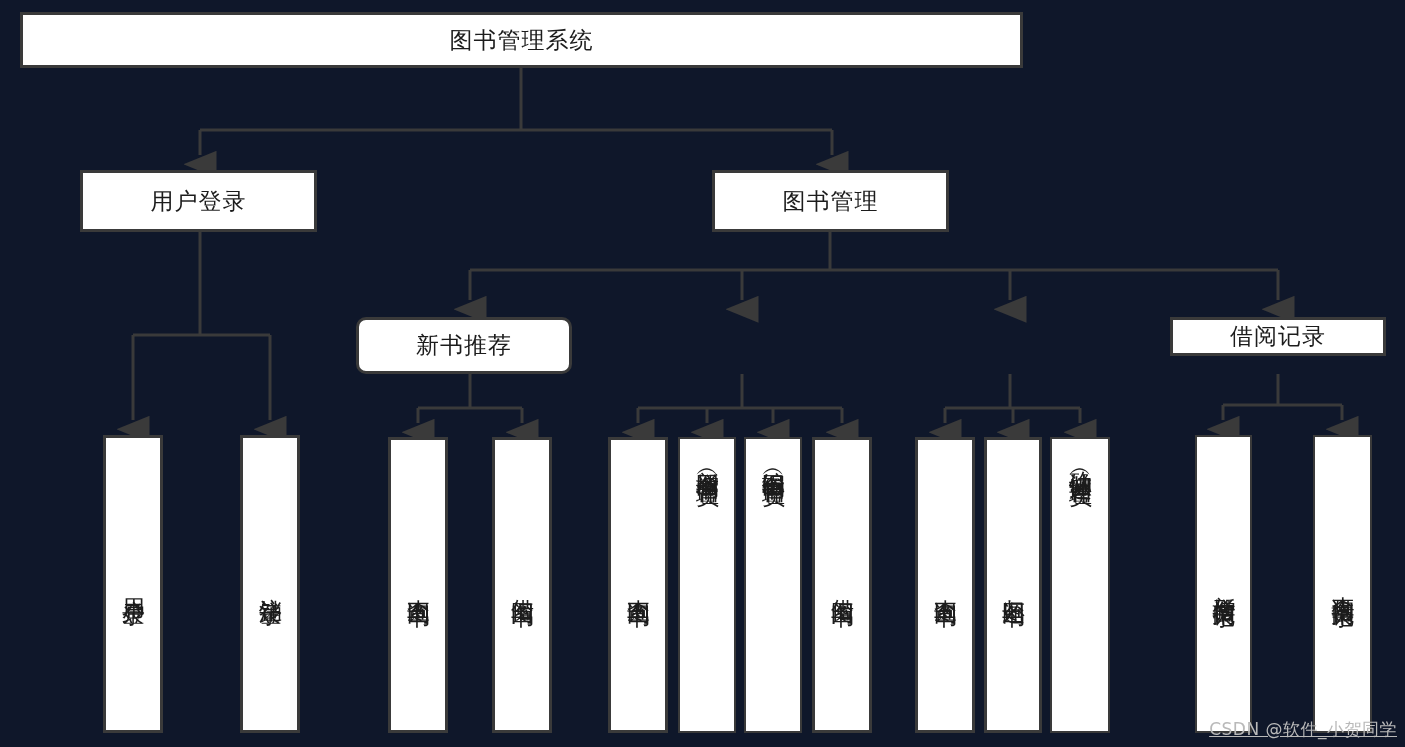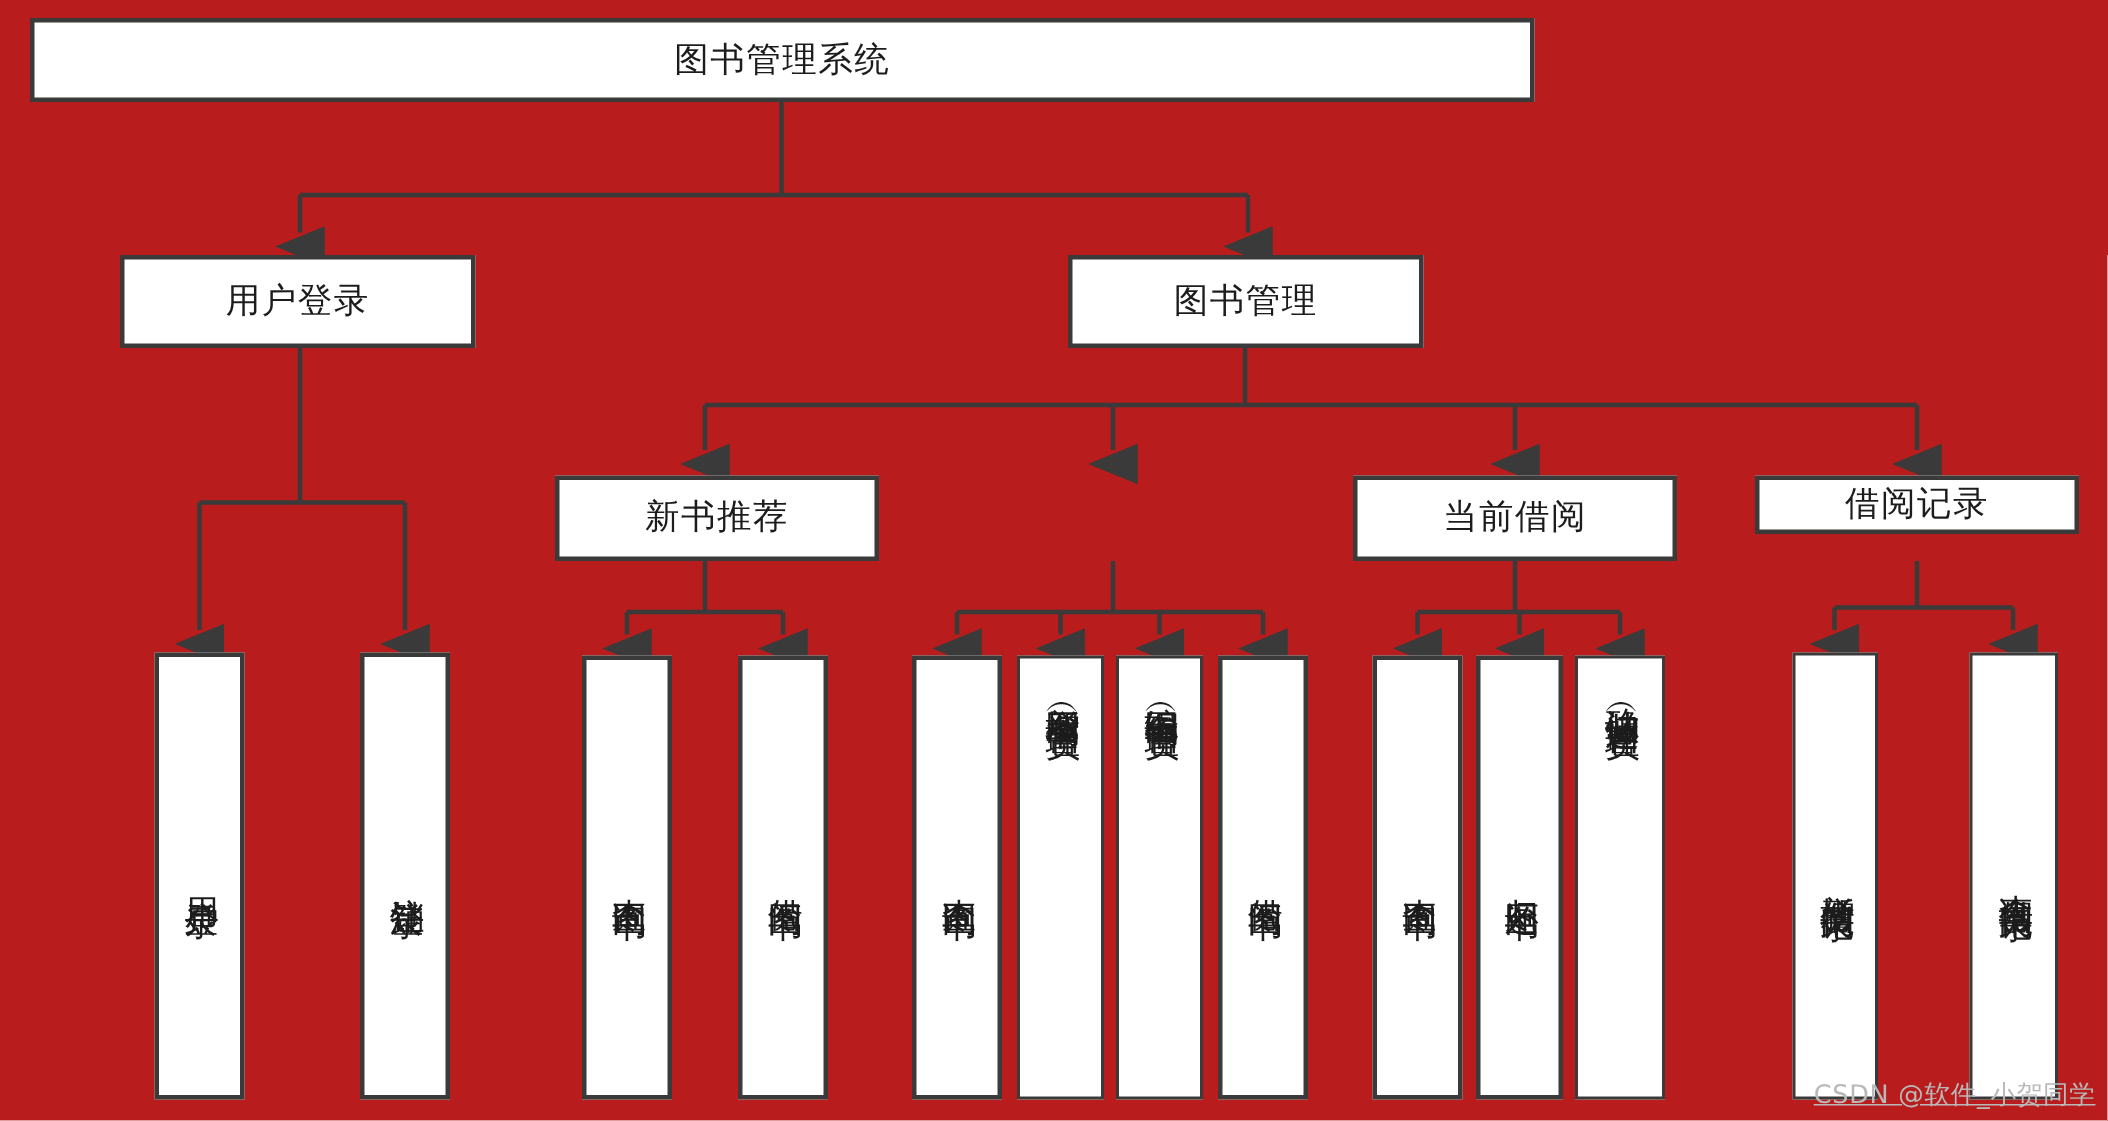--- a/index.html
+++ b/index.html
@@ -7,21 +7,21 @@
     padding: 0;
     background: #ffffff;
   }
   body {
     font-family: "DejaVu Sans", "Liberation Sans", sans-serif;
   }
   #canvas {
     position: relative;
     width: 1405px;
     height: 747px;
-    background: #b91c1c;
+    background: #0f172a;
     overflow: hidden;
   }
   #wires {
     position: absolute;
     left: 0;
     top: 0;
     width: 1405px;
     height: 747px;
     pointer-events: none;
   }
@@ -132,28 +132,25 @@
   </div>
 
   <div class="node" style="left:80px; top:170px; width:237px; height:62px;">
     <span class="node-label">用户登录</span>
   </div>
 
   <div class="node" style="left:712px; top:170px; width:237px; height:62px;text-align:center;">
     <span class="node-label">图书管理</span>
   </div>
 
-  <div class="node" style="left:370px; top:317px; width:216px; height:57px;">
+  <div class="node" style="left:356px; top:317px; width:216px; height:57px;border-radius:10px;">
     <span class="node-label">新书推荐</span>
   </div>
 
 
-  <div class="node" style="left:902px; top:317px; width:216px; height:57px;">
-    <span class="node-label">当前借阅</span>
-  </div>
 
   <div class="node" style="left:1170px; top:317px; width:216px; height:39px;">
     <span class="node-label">借阅记录</span>
   </div>
 
   <div class="node vertical centered" style="left:103px; top:435px; width:60px; height:298px;">
     <span class="node-label">用户登录</span>
   </div>
 
   <div class="node vertical centered" style="left:240px; top:435px; width:60px; height:298px;">

